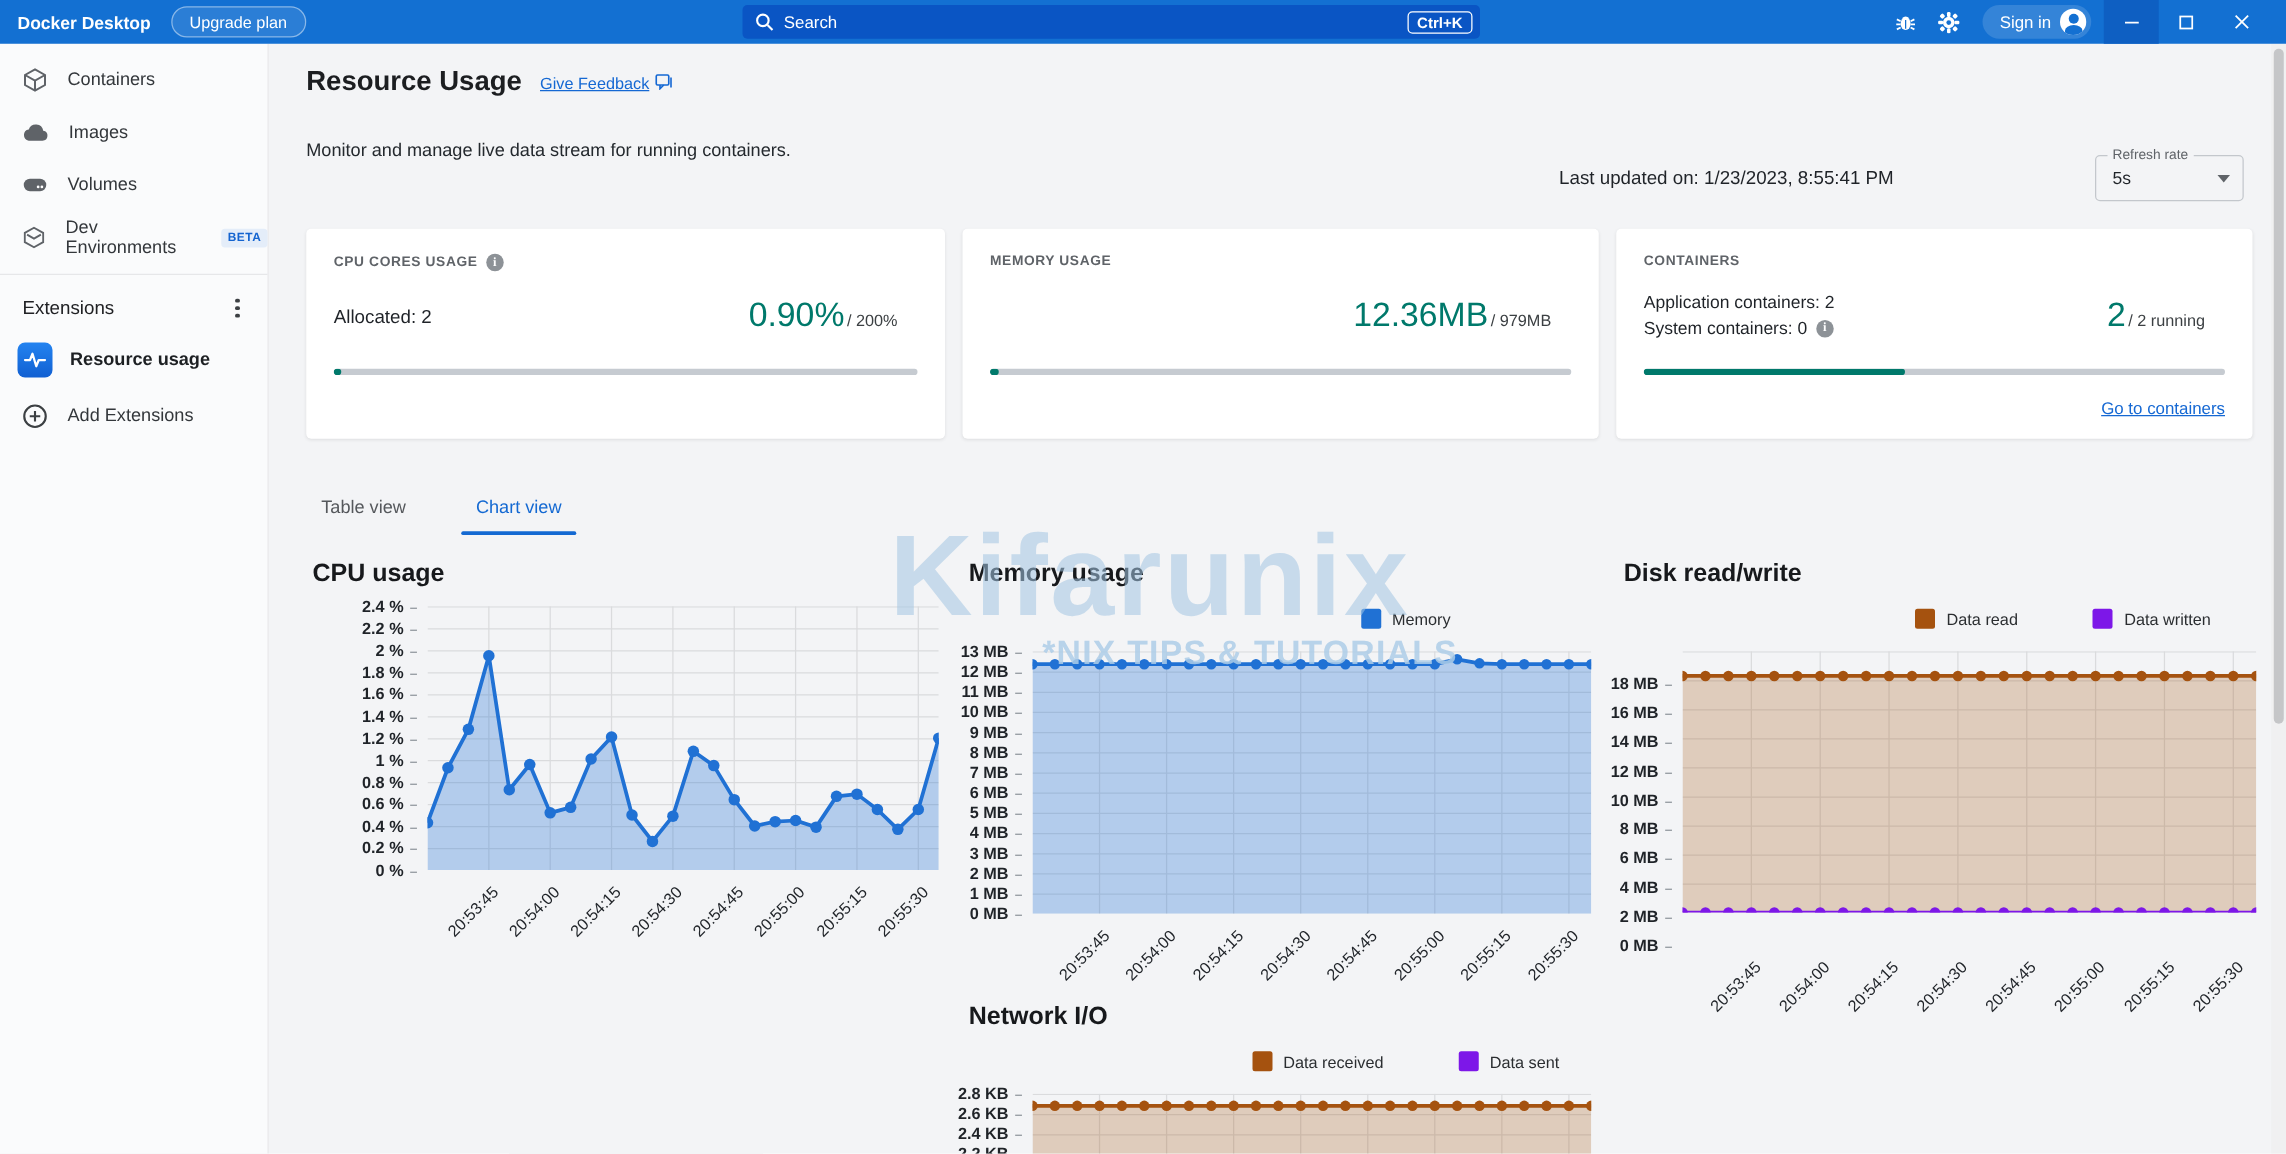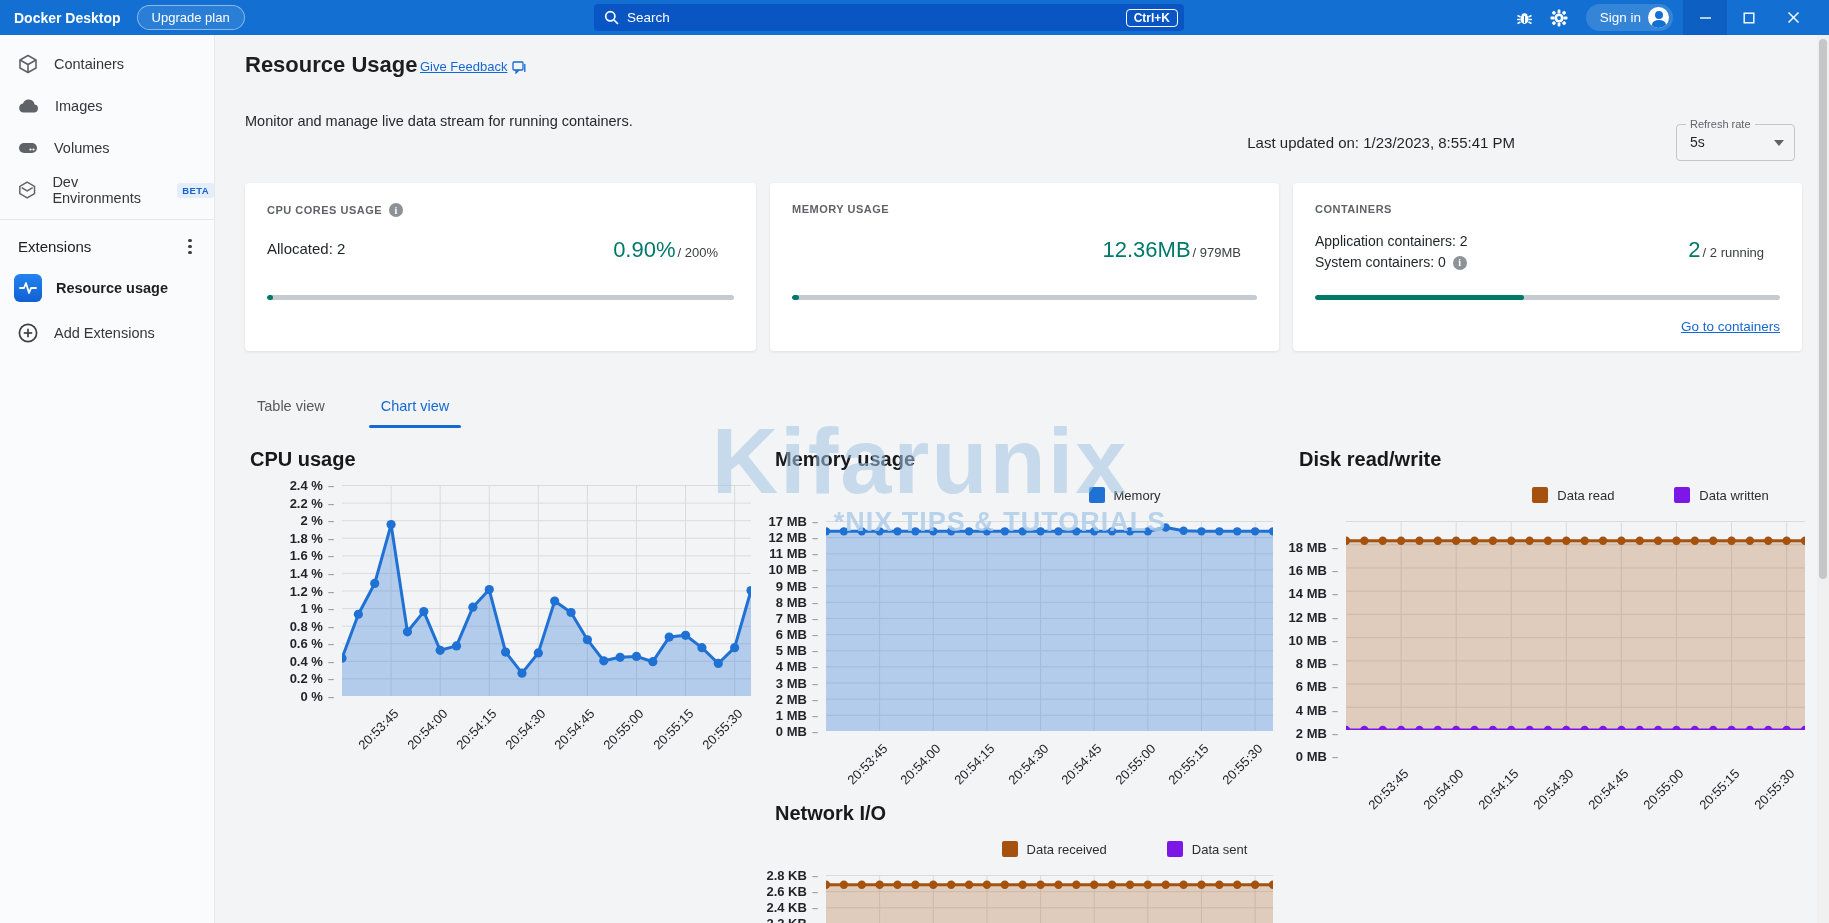--- a/index.html
+++ b/index.html
@@ -30,38 +30,38 @@
   .ext-header { display:flex; align-items:center; justify-content:space-between; padding:8px 12px 8px 18px; font-size:15px; color:#202124; }
   .kebab { width:24px; text-align:center; cursor:pointer; color:#3c4043; font-size:16px; letter-spacing:0; line-height:6px; }
   .kebab span { display:block; width:3.5px; height:3.5px; background:#3c4043; border-radius:50%; margin:2.5px auto; }
   .ru-item { display:flex; align-items:center; gap:14px; height:46px; padding-left:14px; cursor:pointer; }
   .ru-icon { width:28px; height:28px; border-radius:6px; background:linear-gradient(180deg,#2383f0,#1160d2); display:flex; align-items:center; justify-content:center; }
   .ru-label { font-weight:bold; font-size:14.5px; color:#1d2023; }
   .addext { display:flex; align-items:center; gap:16px; height:44px; padding-left:18px; font-size:14.5px; color:#33373b; cursor:pointer; }
 
   
   .main-title { position:absolute; left:245px; top:52px; font-size:22px; font-weight:bold; color:#1c1e21; }
-  .feedback { position:absolute; left:420px; top:59px; font-size:13px; color:#1568d3; text-decoration:underline; cursor:pointer; display:flex; gap:5px; align-items:flex-end; }
+  .feedback { position:absolute; left:432px; top:59px; font-size:13px; color:#1568d3; text-decoration:underline; cursor:pointer; display:flex; gap:5px; align-items:flex-start; }
   .subtitle { position:absolute; left:245px; top:113px; font-size:14.5px; color:#24292e; }
   .last-updated { position:absolute; right:314px; top:134px; font-size:15px; color:#1f2328; }
   .refresh { position:absolute; left:1676px; top:124px; width:119px; height:37px; border:1px solid #c3c7cc; border-radius:4px; background:transparent; cursor:pointer; }
   .refresh .flabel { position:absolute; left:9px; top:-7px; font-size:11px; color:#5f6368; background:#f3f4f6; padding:0 4px; }
   .refresh .fval { position:absolute; left:13px; top:9px; font-size:14px; color:#1f2328; }
   .refresh .caret { position:absolute; right:10px; top:15px; width:0; height:0; border-left:5px solid transparent; border-right:5px solid transparent; border-top:6px solid #5f6368; }
 
   
   .card { position:absolute; top:183px; height:168px; background:#fff; border-radius:4px; box-shadow:0 1px 3px rgba(0,0,0,.09); padding:20px 22px; }
   .card.c1 { left:245px; width:511px; }
   .card.c2 { left:770px; width:509px; }
   .card.c3 { left:1293px; width:509px; }
   .card-label { font-size:11px; font-weight:bold; letter-spacing:.5px; color:#5f6368; display:flex; align-items:center; gap:7px; }
   .info-i { width:14px; height:14px; border-radius:50%; background:#8d9297; color:#fff; font-size:10px; font-weight:bold; display:inline-flex; align-items:center; justify-content:center; font-family:"Liberation Serif",serif; cursor:pointer; }
   .card-mid { position:absolute; left:22px; right:38px; top:56px; display:flex; align-items:flex-end; justify-content:space-between; }
   .alloc { font-size:15px; color:#1f2328; padding-bottom:4px; }
-  .bigval { font-size:22px; font-weight:500; color:#00796b; line-height:1; }
+  .bigval { font-size:27px; font-weight:500; color:#00796b; line-height:1; }
   .bigtot { font-size:13px; color:#3c4043; margin-left:2px; }
   .pbar { position:absolute; left:22px; right:22px; top:112px; height:5px; border-radius:3px; background:#c6cbd1; overflow:hidden; }
   .pfill { height:100%; background:#00796b; border-radius:3px; }
   .c3-lines { position:absolute; left:22px; top:48px; font-size:14px; color:#1f2328; line-height:21px; }
   .c3-lines .l2 { display:flex; align-items:center; gap:7px; }
   .goto { position:absolute; right:22px; top:136px; font-size:13.5px; color:#1568d3; text-decoration:underline; cursor:pointer; }
 
   
   .tabs { position:absolute; left:245px; top:388px; display:flex; gap:32px; }
   .tab { font-size:14.5px; font-weight:500; padding:10px 12px 14px; cursor:pointer; color:#55585c; position:relative; }
@@ -380,21 +380,21 @@
   <div class="chart" style="left:770px;  top:448px;">
       <div class="chart-title">Memory usage</div>
       <div class="legend" style="margin-left: 56px; width: 447px;">
         <span class="lg-item">
           <span class="lg-sw" style="background: rgb(32, 113, 212);"></span>
           <span class="lg-tx">Memory</span>
         </span>
       </div>
       <div class="plotrow">
         <div class="ycol" style="width: 56px; height: 210px;">
-          <span class="ytick" style="top: 0px;">17 MB</span>
+          <span class="ytick" style="top: 0px;">13 MB</span>
           <span class="ytick" style="top: 16.1538px;">12 MB</span>
           <span class="ytick" style="top: 32.3077px;">11 MB</span>
           <span class="ytick" style="top: 48.4615px;">10 MB</span>
           <span class="ytick" style="top: 64.6154px;">9 MB</span>
           <span class="ytick" style="top: 80.7692px;">8 MB</span>
           <span class="ytick" style="top: 96.9231px;">7 MB</span>
           <span class="ytick" style="top: 113.077px;">6 MB</span>
           <span class="ytick" style="top: 129.231px;">5 MB</span>
           <span class="ytick" style="top: 145.385px;">4 MB</span>
           <span class="ytick" style="top: 161.538px;">3 MB</span>

